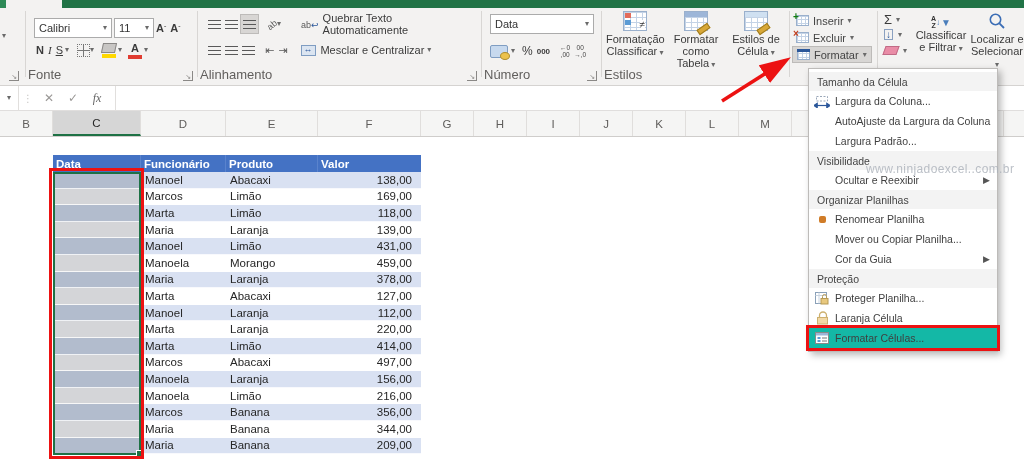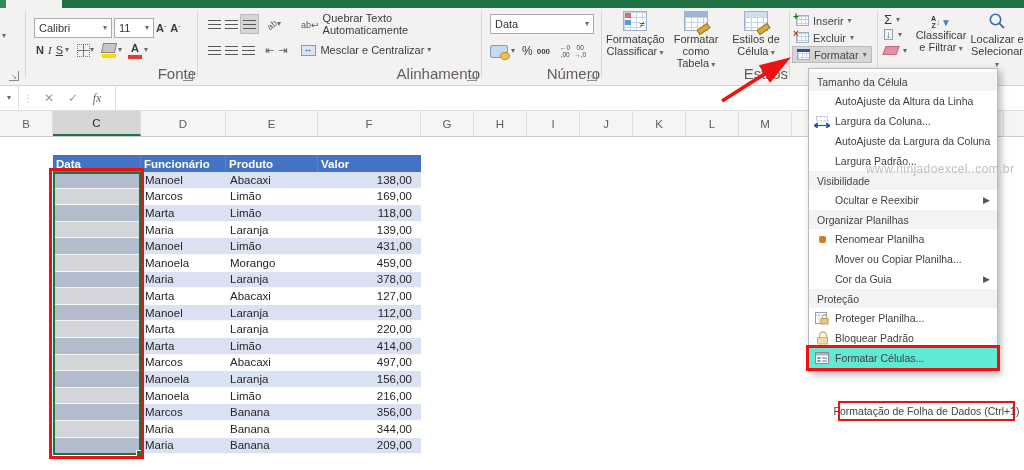--- a/index.html
+++ b/index.html
@@ -6,21 +6,21 @@
   .screen{position:relative;width:1024px;height:470px;overflow:hidden;background:#fff;
     font-family:"Liberation Sans","DejaVu Sans",sans-serif;color:#444;-webkit-font-smoothing:antialiased;}
   
   .topbar{position:absolute;left:0;top:0;width:1024px;height:8px;background:#217346;}
   .topbar .notch{position:absolute;left:6px;top:0;width:56px;height:8px;background:#f3f2f1;}
   .topbar .mark{position:absolute;left:0;top:0;width:6px;height:8px;background:#2e8a57;}
   
   .ribbon{position:absolute;left:0;top:8px;width:1024px;height:78px;background:#f3f2f1;border-bottom:1px solid #d5d3d1;box-sizing:border-box;font-size:11px;}
   .gsep{position:absolute;top:3px;height:66px;width:1px;background:#d8d6d4;}
   .group{position:absolute;top:0;height:77px;}
-  .glabel{position:absolute;bottom:3px;left:0;right:0;text-align:right;font-size:15px;color:#605e5c;}
+  .glabel{position:absolute;bottom:3px;left:0;right:0;text-align:left;font-size:13px;color:#605e5c;}
   .launcher{position:absolute;bottom:4px;right:3px;width:10px;height:10px;border-right:1px solid #8a8886;border-bottom:1px solid #8a8886;box-sizing:border-box;}
   .launcher::after{content:"↘";position:absolute;right:1px;bottom:0px;font-size:7px;color:#8a8886;line-height:1;}
   .rrow{position:absolute;left:0;display:flex;align-items:center;}
   .combo{background:#fff;border:1px solid #ababab;height:20px;box-sizing:border-box;display:flex;align-items:center;padding:0 4px;color:#333;}
   .combo .chev{margin-left:auto;}
   .chev{font-size:8px;color:#6a6a6a;line-height:1;}
   .rbtn{display:flex;align-items:center;justify-content:center;height:20px;padding:0 2px;color:#3b3b3b;}
   .pressed{background:#d8d6d4;border:1px solid #bdbbb9;box-sizing:border-box;}
   .mini{font-size:9px;color:#3b3b3b;line-height:1;}
   
@@ -85,21 +85,21 @@
   .selbox{position:absolute;left:0;top:17px;width:88px;height:283px;border:2px solid #1e7145;box-sizing:border-box;z-index:5;}
   .fillhandle{position:absolute;left:83px;top:295px;width:6px;height:6px;background:#1e7145;border:1px solid #fff;z-index:6;}
   .redbox{position:absolute;left:-4px;top:13px;width:95px;height:291px;border:3px solid #ec1212;box-sizing:border-box;z-index:10;}
   
   .menu{position:absolute;left:808px;top:68px;width:190px;background:#fff;border:1px solid #bdbbb9;box-shadow:3px 3px 7px rgba(0,0,0,.28);box-sizing:border-box;padding:3px 0;z-index:50;font-size:10.5px;}
   .m-header{height:19px;background:#f3f3f3;display:flex;align-items:center;padding-left:8px;font-weight:normal;color:#444;box-sizing:border-box;}
   .m-item{position:relative;height:20px;display:flex;align-items:center;color:#3f3f3f;box-sizing:border-box;}
   .m-ic{width:26px;display:flex;align-items:center;justify-content:center;flex:0 0 26px;}
   .m-lbl{flex:1;white-space:nowrap;}
   .m-sub{width:14px;color:#555;font-size:9px;}
-  .m-item.hl{background:#5eead4;}
+  .m-item.hl{background:#14b8a6;}
   .m-item.annot{box-shadow:0 0 0 3px #ec1212;z-index:5;}
   .ic-dot{width:7px;height:7px;background:#d07c28;border-radius:2px;display:inline-block;}
   
   .arrow-svg{position:absolute;left:0;top:0;z-index:45;pointer-events:none;}
   .watermark{position:absolute;left:866px;top:162px;z-index:55;font-size:12px;color:#aab0b9;opacity:.8;letter-spacing:.4px;pointer-events:none;}
   .tipbox{position:absolute;left:838px;top:401px;width:177px;height:20px;border:2px solid #ec1212;background:#fdfdfd;z-index:60;display:flex;align-items:center;justify-content:center;font-size:10.5px;color:#444;white-space:nowrap;box-sizing:border-box;}
   .clipfrag{position:absolute;left:2px;top:24px;}
 </style>
 </head>
 <body>
@@ -453,25 +453,20 @@
       <div class="fillhandle"></div>
       <div class="redbox"></div>
     </div>
   </div>
 
   <div class="menu">
       <div class="m-header">
         <span>Tamanho da Célula</span>
       </div>
       <div class="m-item">
-        <span class="m-ic"></span>
-        <span class="m-lbl">AutoAjuste da Altura da Linha</span>
-        <span class="m-sub"></span>
-      </div>
-      <div class="m-item">
         <span class="m-ic">
           <svg width="16" height="13">
             <rect x="2.5" y="1.5" width="11" height="4.5" fill="none" stroke="#9aa7b8" stroke-dasharray="2 1.5"></rect>
             <g stroke="#2b579a" stroke-width="1.2" fill="#2b579a">
               <line x1="3" y1="10.5" x2="13" y2="10.5"></line>
               <path d="M0 10.5l3.2-2.2v4.4z"></path>
               <path d="M16 10.5l-3.2-2.2v4.4z"></path>
             </g>
           </svg>
         </span>
@@ -531,21 +526,21 @@
         <span class="m-lbl">Proteger Planilha...</span>
         <span class="m-sub"></span>
       </div>
       <div class="m-item">
         <span class="m-ic">
           <svg width="13" height="14">
             <rect x="1.5" y="6.5" width="10" height="6.5" fill="#f2d9a6" stroke="#cdb06e"></rect>
             <path d="M3.5 6.5V4.5a3 3 0 017 0v2" fill="none" stroke="#cdb06e" stroke-width="1.3"></path>
           </svg>
         </span>
-        <span class="m-lbl">Bloquear Padrão</span>
+        <span class="m-lbl">Laranja Célula</span>
         <span class="m-sub"></span>
       </div>
       <div class="m-item hl annot">
         <span class="m-ic">
           <svg width="14" height="14">
             <rect x="0.5" y="1.5" width="13" height="11" fill="#fff" stroke="#8a8a8a"></rect>
             <rect x="1" y="2" width="12" height="2.5" fill="#9db6d8"></rect>
             <rect x="2.5" y="6" width="3" height="2" fill="#5b9bd5"></rect>
             <rect x="2.5" y="9" width="3" height="2" fill="#5b9bd5"></rect>
             <path d="M7 7h5M7 10h5" stroke="#777"></path>
@@ -558,17 +553,14 @@
 
   <svg class="arrow-svg" width="1024" height="470">
     <defs>
         <marker id="ah" markerWidth="10" markerHeight="8" refX="7" refY="3" orient="auto">
           <path d="M0,0 L9,3 L0,6 z" fill="#ec1212"></path>
         </marker>
       </defs>
     <line x1="722" y1="101" x2="785" y2="61" stroke="#ec1212" stroke-width="3.5" marker-end="url(#ah)"></line>
   </svg>
   <div class="watermark">www.ninjadoexcel..com.br</div>
-  <div class="tipbox">
-      <span>Formatação de Folha de Dados (Ctrl+1)</span>
-    </div>
 
 </div>
 
 </body></html>

